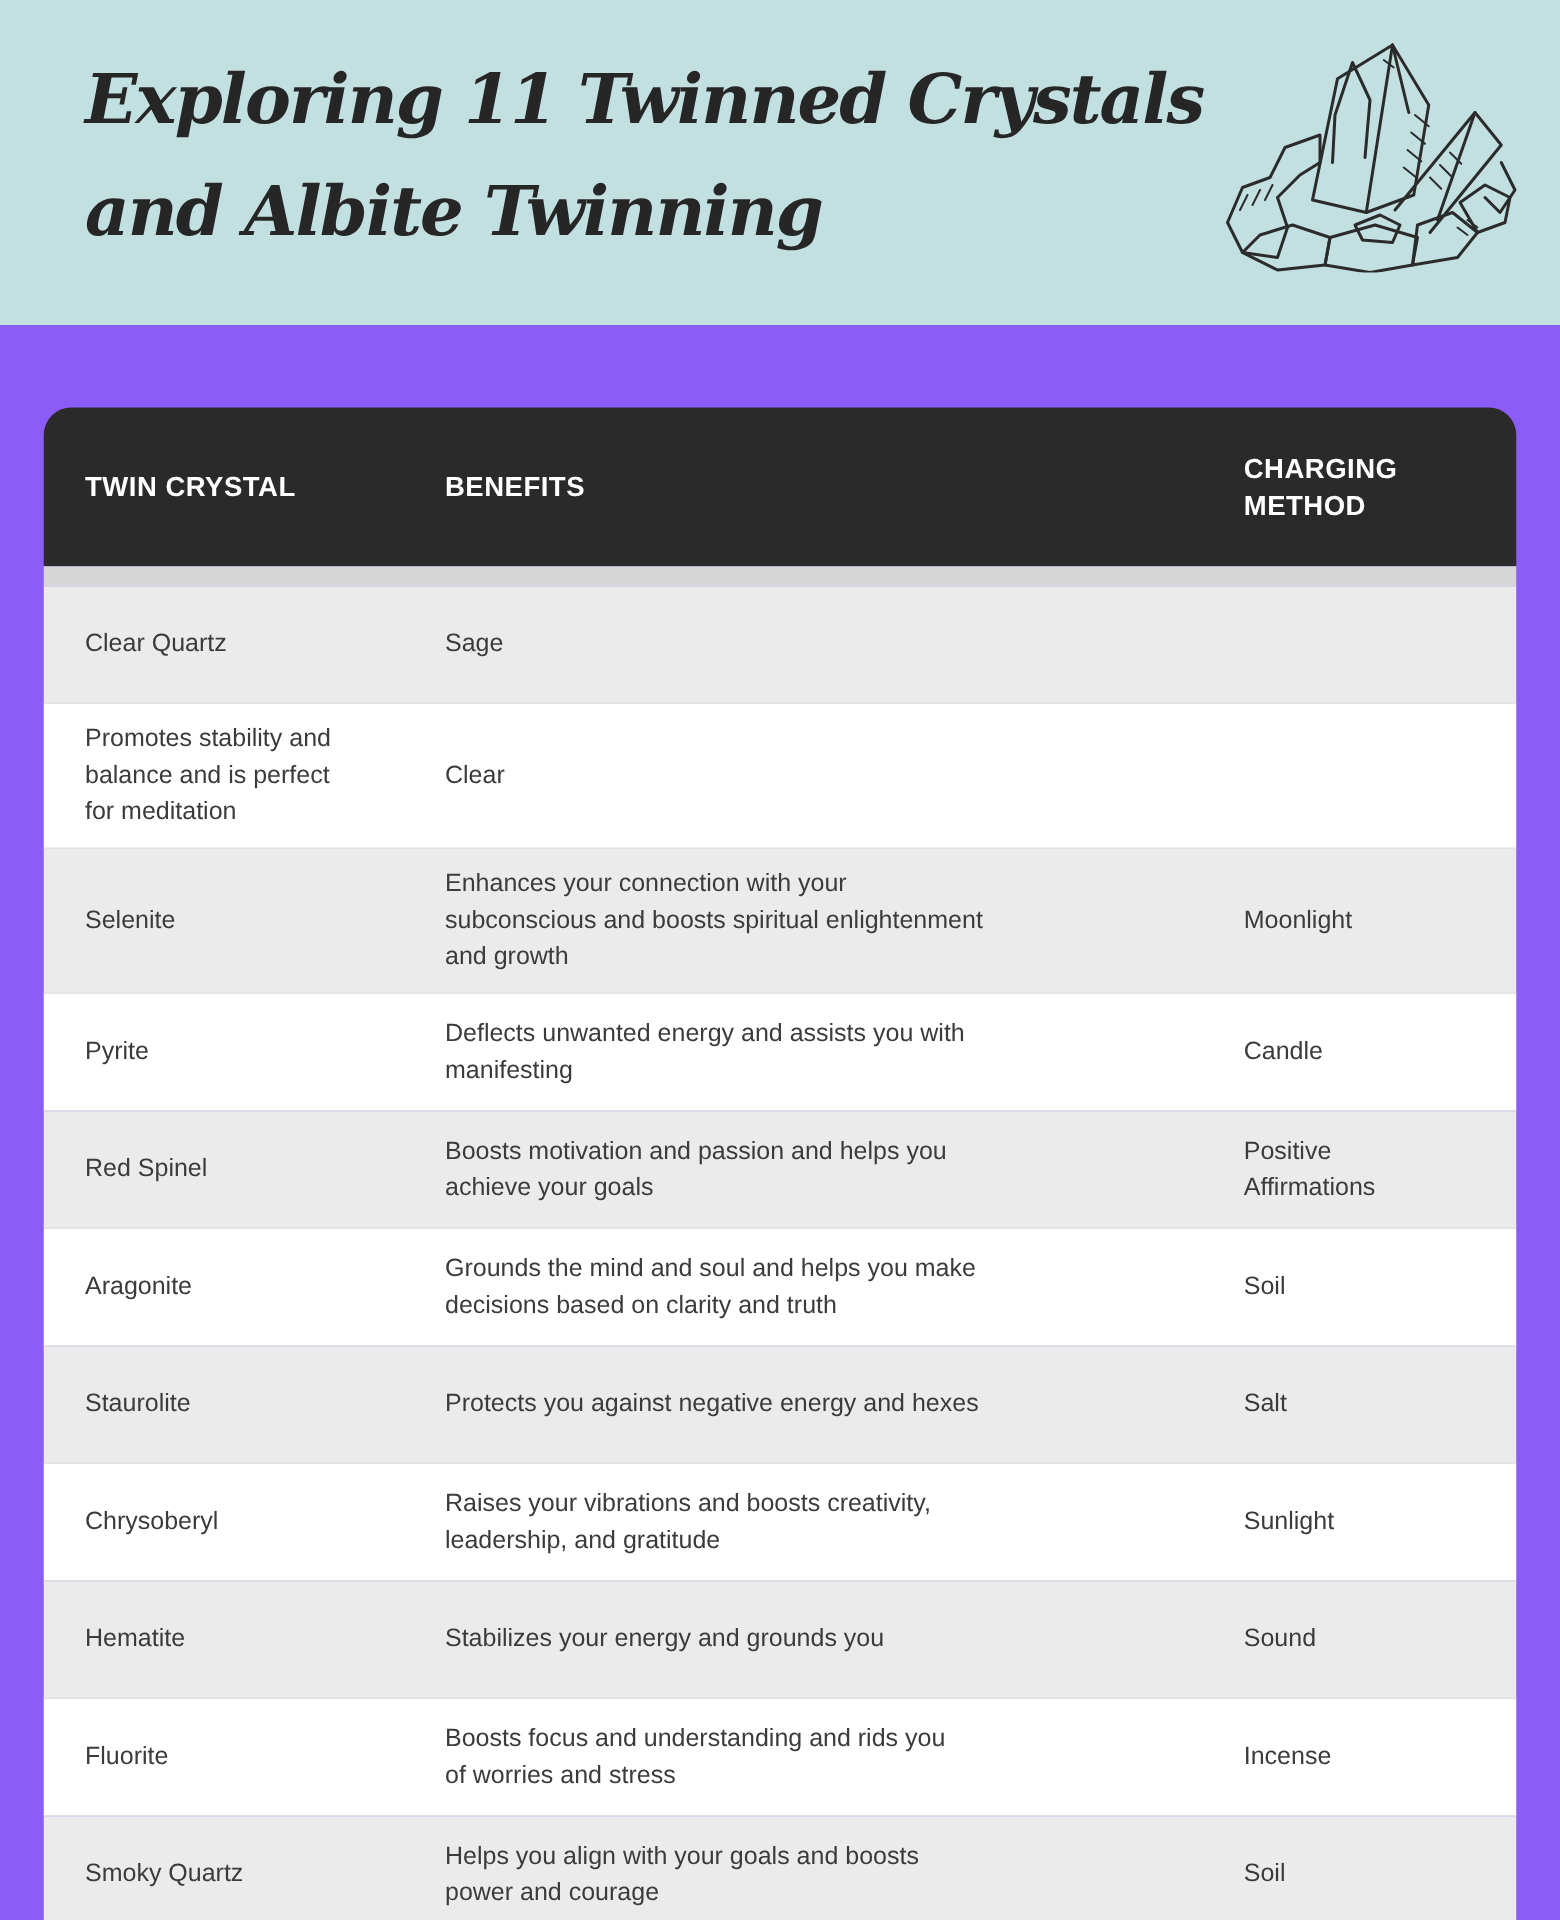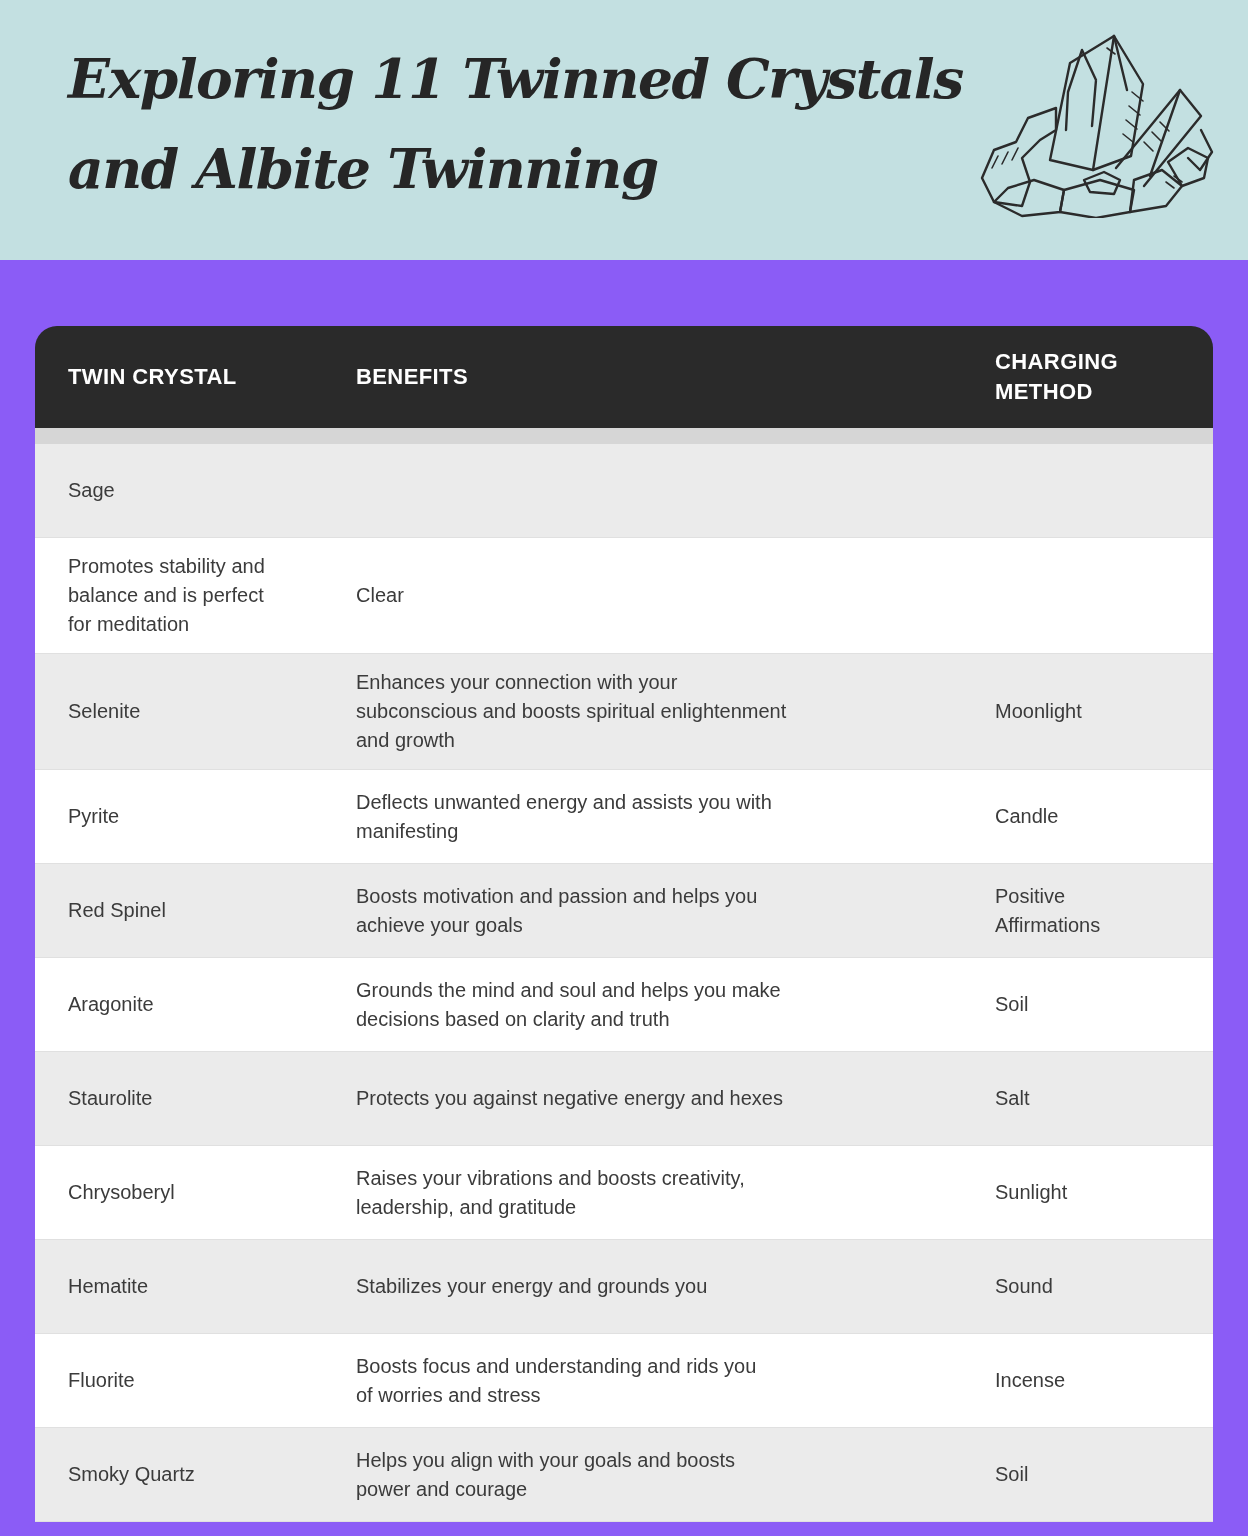--- a/index.html
+++ b/index.html
@@ -23,21 +23,21 @@
     font-size:55px; line-height:90px;
     letter-spacing:-1.5px;
     color:var(--title-text, #262626);
     white-space:pre-line;
   }
   .crystal-art { position:absolute; right:34px; top:30px; }
   
   .table { margin:22px 35px 0 35px; }
   .thead {
     display:grid; grid-template-columns:288px 639px 1fr;
-    align-items:center; padding-left:33px; height:102px;
+    align-items:center; padding-left:33px; height:127px;
     background:var(--header-bar-bg, #2a2a2a);
     border-radius:22px 22px 0 0;
     color:var(--header-bar-text, #ffffff);
     font-size:22px; font-weight:700; letter-spacing:0.4px;
   }
   .th { line-height:1.35; }
   .th-method { max-width:150px; }
   .strip { height:16px; background:var(--divider, #d6d6d6); }
   .row {
     display:grid; grid-template-columns:288px 639px 1fr;
@@ -104,20 +104,21 @@
 
   <div class="table">
     <div class="thead">
       <div class="th">TWIN CRYSTAL</div>
       <div class="th">BENEFITS</div>
       <div class="th th-method">CHARGING METHOD</div>
     </div>
     <div class="strip"></div>
 
     <div class="row alt">
+      <div class="cell name">Clear Quartz</div>
       <div class="cell method">Sage</div>
     </div>
     <div class="row">
       <div class="cell benefit">Promotes stability and balance and is perfect
 for meditation</div>
       <div class="cell method">Clear</div>
     </div>
     <div class="row alt">
       <div class="cell name">Selenite</div>
       <div class="cell benefit">Enhances your connection with your

